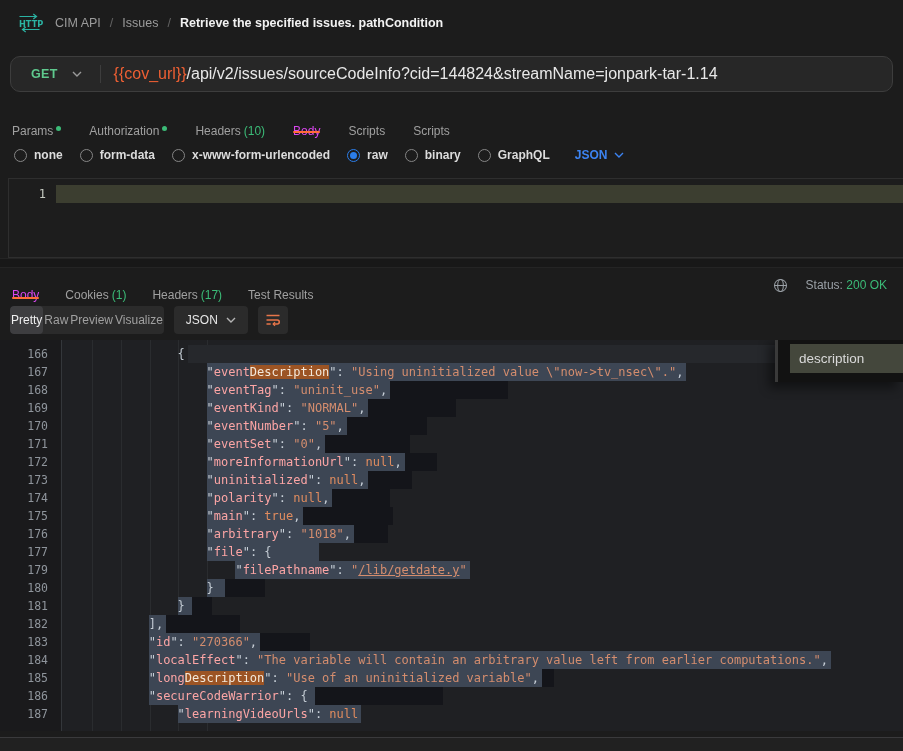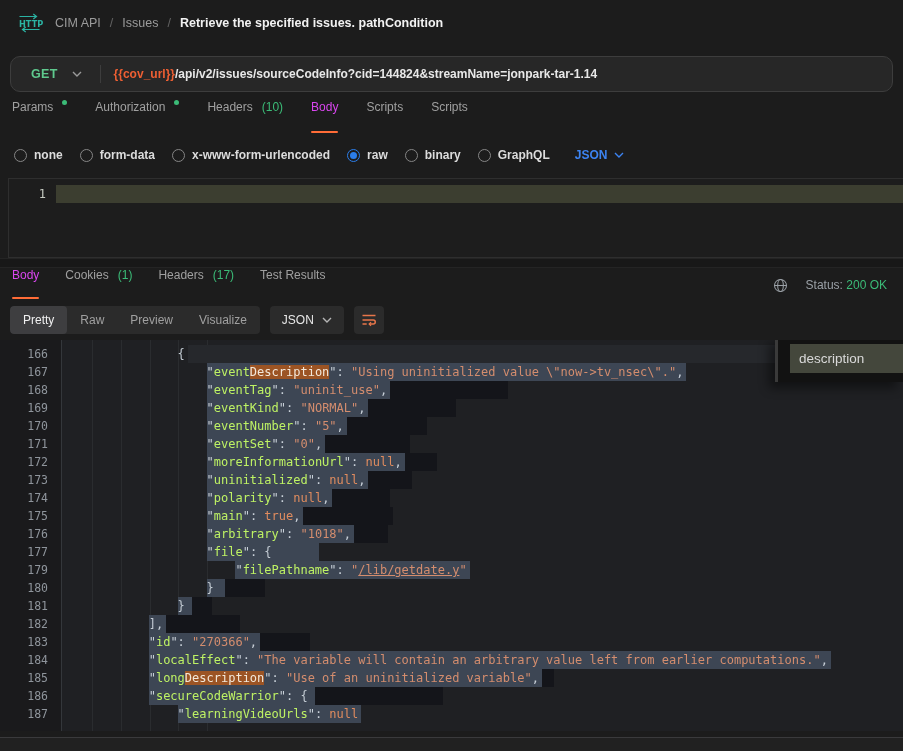--- a/index.html
+++ b/index.html
@@ -17,26 +17,26 @@
   .crumb { color: #9b9b9b; }
   .crumb-sep { color: #636363; }
   .crumb-title { color: #f2f2f2; font-weight: bold; }
   
   .req-row { padding: 10px 10px 0 10px; height: 54px; }
   .req-bar { height: 36px; background: #272727; border: 1px solid #3d3d3d; border-radius: 10px;
              display: flex; align-items: center; }
   .method { color: #5fc98e; font-weight: bold; font-size: 12.5px; padding: 0 14px 0 20px; letter-spacing: .3px; }
   .method-chevron { margin-right: 18px; display: flex; }
   .req-sep { width: 1px; align-self: stretch; margin: 8px 0; background: #3d3d3d; }
-  .url { padding-left: 13px; font-size: 12px; font-weight: bold; white-space: nowrap; }
+  .url { padding-left: 13px; font-size: 16px; font-weight: normal; white-space: nowrap; }
   .url .var { color: #ee5f33; }
   .url .path { color: #e8e8e8; }
   
   .tabs-row { height: 38px; display: flex; align-items: center; padding: 0 12px; gap: 28px; }
-  .tab { position: relative; height: 100%; display: flex; align-items: flex-start; gap: 9px;
+  .tab { position: relative; height: 100%; display: flex; align-items: flex-end; gap: 3px;
          color: #a0a0a0; cursor: default; }
   .tab.active { color: #d946ef; }
   .tab.active::after { content: ""; position: absolute; left: 0; right: 0; bottom: 5px; height: 2px;
                        background: #ff6c37; border-radius: 2px; }
   .tab .count { color: #3bbb77; }
   .tab .dot { width: 5px; height: 5px; border-radius: 50%; background: #3bbb77; margin-bottom: 7px; }
   
   .modes-row { height: 34px; display: flex; align-items: center; padding: 0 14px; gap: 17px; }
   .mode { display: flex; align-items: center; gap: 7px; color: #dcdcdc; font-weight: bold; font-size: 12px; }
   .radio { width: 13px; height: 13px; border-radius: 50%; border: 1.5px solid #858585; flex: none;
@@ -54,42 +54,42 @@
   .splitter { height: 10px; background: #181818; border-top: 1px solid #242424; border-bottom: 1px solid #242424; }
   
   .resp-tabs { height: 34px; display: flex; align-items: center; padding: 0 12px; gap: 26px; }
   .resp-tabs .tab.active::after { bottom: 3px; }
   .status-area { margin-left: auto; display: flex; align-items: center; gap: 18px; padding-right: 4px; }
   .status-label { color: #9aa0a6; }
   .status-value { color: #3bbb77; }
   
   .view-row { height: 36px; display: flex; align-items: center; padding: 0 10px; gap: 10px; }
   .seg-group { display: inline-flex; background: #2b2b2b; border-radius: 4px; overflow: hidden; height: 28px; }
-  .seg { padding: 0 13px; display: flex; align-items: center; color: #a0a0a0; font-size: 12px; }
+  .seg { padding: 0 1px; display: flex; align-items: center; color: #a0a0a0; font-size: 12px; }
   .seg.active { background: #3e3e40; color: #f0f0f0; border-radius: 4px; }
   .dd { display: inline-flex; align-items: center; gap: 8px; background: #2b2b2b; border-radius: 4px;
         height: 28px; padding: 0 12px; color: #e8e8e8; }
   .icon-btn { width: 30px; height: 28px; background: #2b2b2b; border-radius: 4px;
               display: flex; align-items: center; justify-content: center; }
   
   .code-wrap { margin-top: 2px; height: 391px; position: relative; overflow: hidden; background: #1f2023; }
   .gutter-bg { position: absolute; left: 0; top: 0; bottom: 0; width: 62px; background: #1a1a1c;
                border-right: 1px solid #34373b; }
   .guide { position: absolute; top: 0; bottom: 0; width: 1px; background: #2a2c2f; }
   .code-lines { position: relative; padding-top: 5px; }
   .cl { display: flex; height: 18px; line-height: 18px;
         font-family: "DejaVu Sans Mono", monospace; font-size: 12px; white-space: pre; }
   .ln { width: 62px; flex: none; text-align: right; padding-right: 14px; color: #8f959c; font-size: 11.5px; }
   .ind { flex: none; }
   .seg-txt { display: inline-block; padding-right: 3px; }
   .seg-txt.sel { background: #3d4654; }
   .tail { flex: none; height: 18px; background: #14151a; }
   .curblk { flex: none; height: 18px; background: #26282c; }
   .t-q { color: #c9d1d9; } .t-p { color: #c9d1d9; }
-  .t-k { color: #bef264; }
+  .t-k { color: #fca5a5; }
   .t-m { color: #f3e8da; background: #9c5424; }
   .t-s { color: #d48d6e; }
   .t-n { color: #e08c5f; }
   .t-b { color: #c4ccd4; }
   .t-sl { color: #d48d6e; text-decoration: underline; }
   
   .find-panel { position: absolute; top: -3px; right: 0; width: 128px; height: 45px; background: #121212;
                 border-left: 3px solid #3a3a3a; z-index: 6; box-shadow: -6px 6px 10px rgba(0,0,0,.45); }
   .find-input { position: absolute; left: 12px; right: 0; top: 7px; height: 29px; background: #44473c;
                 color: #d9d9d9; font-size: 13.5px; display: flex; align-items: center; padding-left: 9px; }

